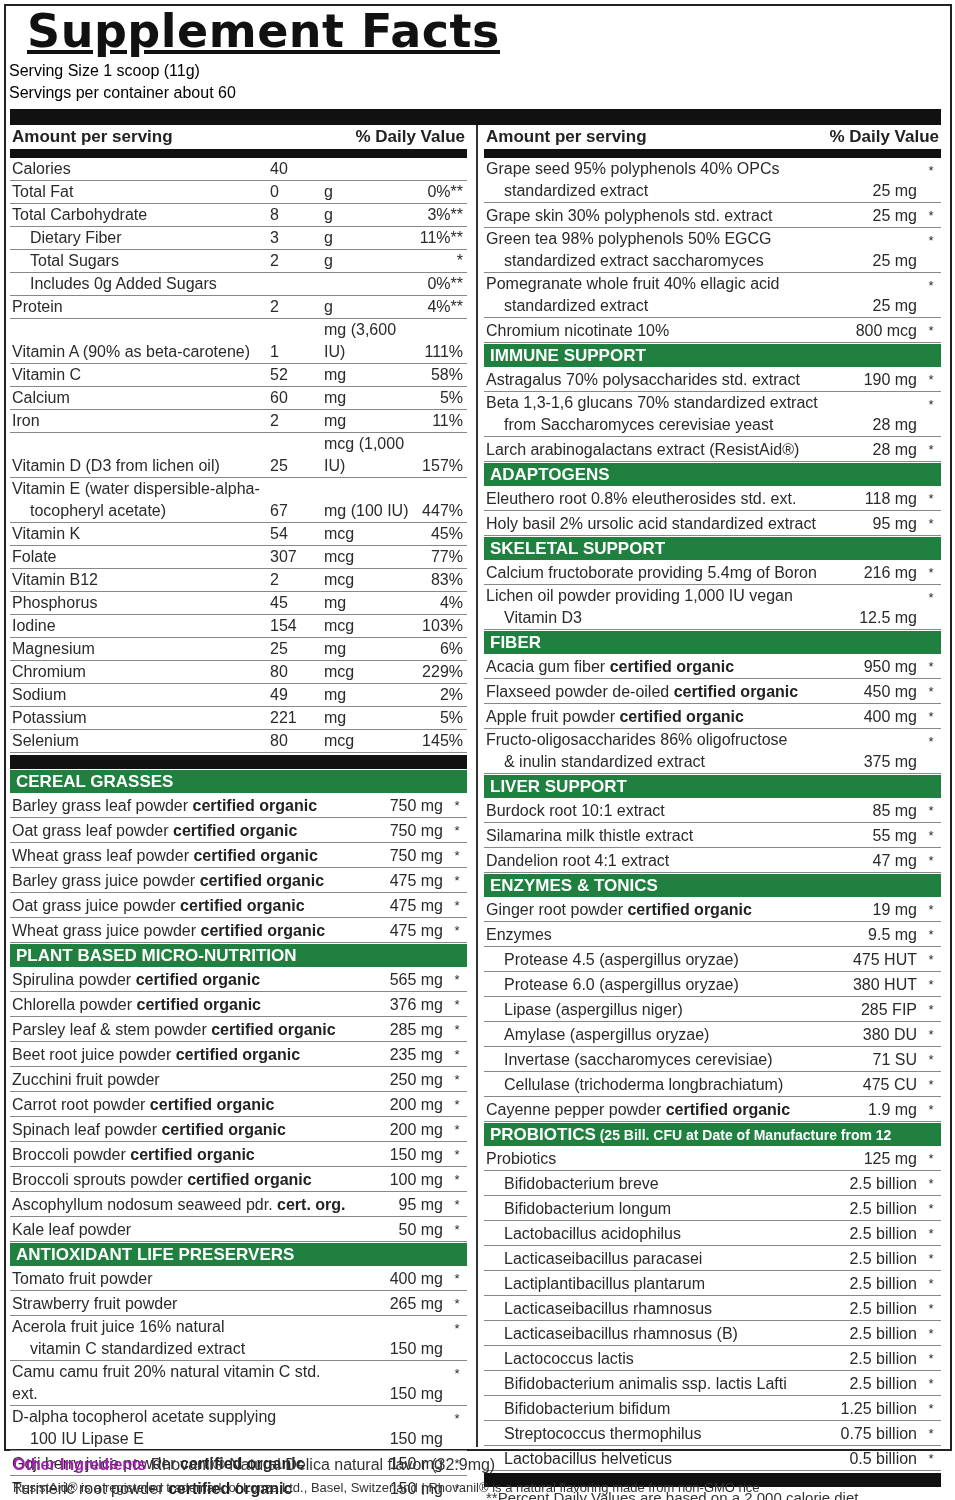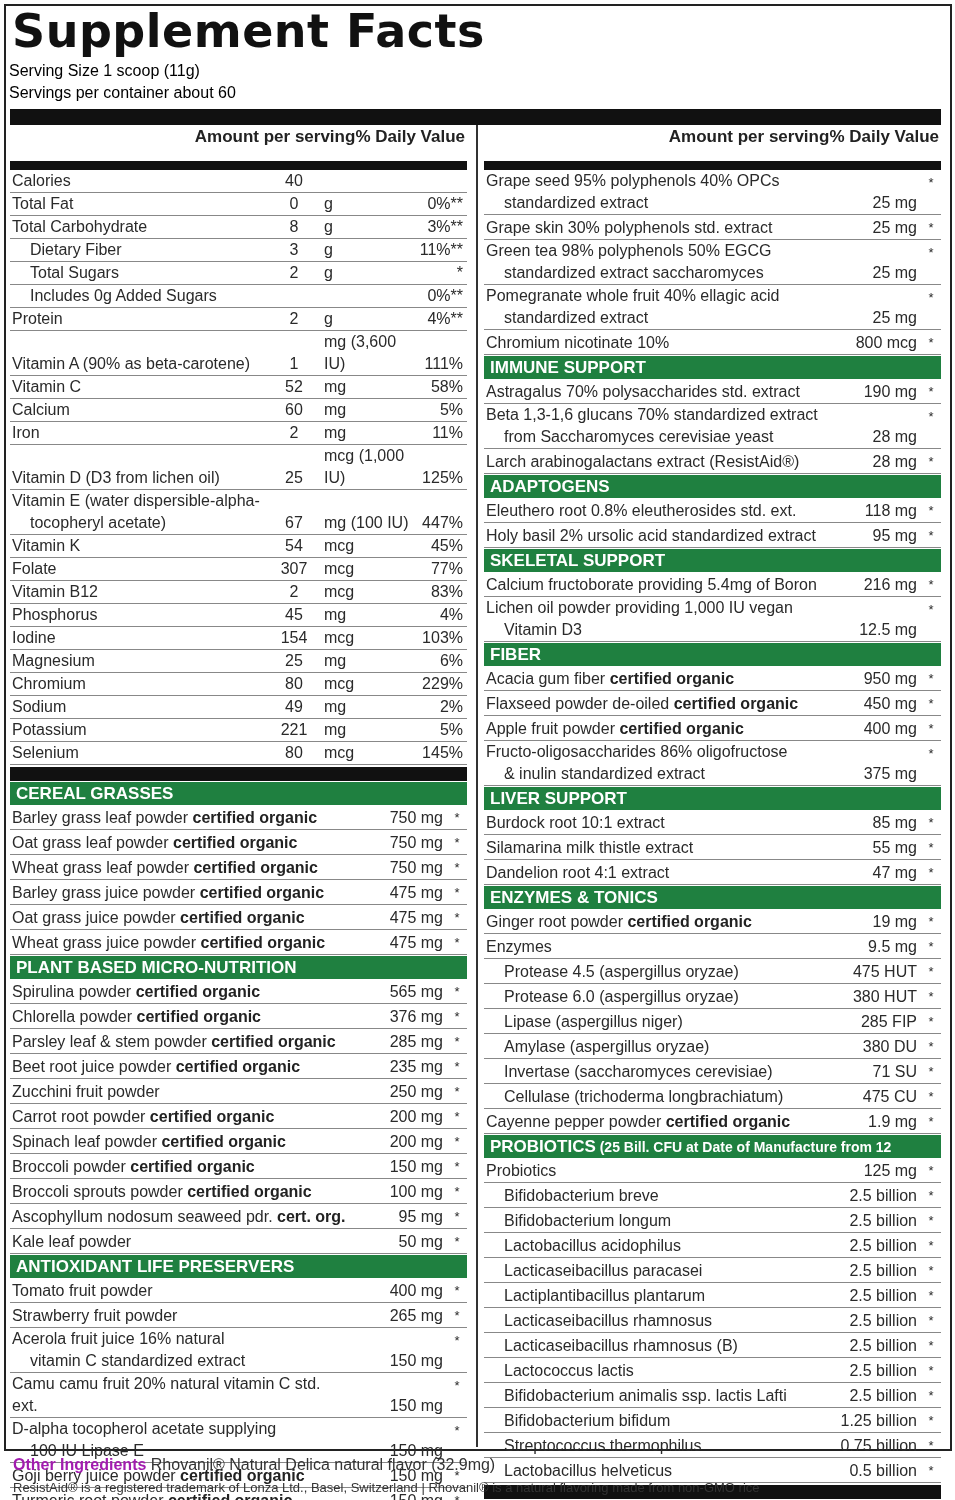--- a/index.html
+++ b/index.html
@@ -1,38 +1,38 @@
 <!DOCTYPE html>
 <html><head>
 <meta charset="utf-8">
 <style>
   * { box-sizing: border-box; margin: 0; padding: 0; }
   html, body { width: 955px; height: 1500px; background: #fff; overflow: hidden; }
   body { font-family: "Liberation Sans", sans-serif; color: #222; position: relative; }
 
   .label { position: absolute; left: 4px; top: 4px; width: 948px; height: 1447px; border: 2px solid #222; }
 
-  .title { position: absolute; left: 12px; top: 4px; font-family: "DejaVu Sans", sans-serif; font-weight: bold; font-size: 46px; letter-spacing: 0.5px; color: #111; }
+  .title { position: absolute; left: 27px; top: 4px; font-family: "DejaVu Sans", sans-serif; font-weight: bold; font-size: 46px; letter-spacing: 0.5px; color: #111; text-decoration: underline; }
   .serving { position: absolute; left: 9px; top: 60px; font-size: 16px; line-height: 22px; color: #000000; }
 
   .topbar { position: absolute; left: 10px; top: 109px; width: 931px; height: 16px; background: #111; }
 
   .col { position: absolute; top: 125px; }
   .col.left { left: 10px; width: 457px; }
   .col.right { left: 484px; width: 457px; }
   .vdivider { position: absolute; left: 476px; top: 125px; width: 2px; height: 1322px; background: #333; }
 
-  .hdr { display: flex; justify-content: flex-end; font-weight: bold; font-size: 17px; height: 36px; line-height: 24px; padding: 0 2px; color: #222; }
+  .hdr { display: flex; justify-content: space-between; font-weight: bold; font-size: 17px; height: 24px; line-height: 24px; padding: 0 2px; color: #222; }
   .hdr-bar { height: 9px; background: #111; }
 
   .row { position: relative; display: flex; align-items: flex-end; font-size: 16px; line-height: 22px; border-bottom: 1px solid #888; color: #2a2a2a; }
   .row .name { flex: 1; padding-left: 2px; }
   .row.indent .name { padding-left: 20px; }
   .row .name .sub { display: block; padding-left: 18px; }
-  .row .amt-num { width: 36px; text-align: center; }
+  .row .amt-num { width: 36px; text-align: left; }
   .row .amt-unit { width: 110px; padding-left: 6px; }
   .row .dv { width: 56px; text-align: right; padding-right: 4px; }
   .row .qty { width: 100px; text-align: right; padding-right: 4px; }
   .row .star { width: 20px; text-align: center; font-size: 13px; align-self: flex-start; padding-top: 2px; }
   .row b { font-weight: bold; color: #222; }
 
   .rows-vit .row .name { flex: 0 0 260px; }
   .rows-vit .row .amt-num { width: 48px; }
   .rows-vit .row .amt-unit { width: 100px; }
   .rows-vit .row .dv { flex: 1; }
@@ -133,21 +133,21 @@
       <div class="row">
         <span class="name"><span>Iron</span></span>
         <span class="amt-num">2</span>
         <span class="amt-unit">mg</span>
         <span class="dv">11%</span>
       </div>
       <div class="row">
         <span class="name"><span>Vitamin D (D3 from lichen oil)</span></span>
         <span class="amt-num">25</span>
         <span class="amt-unit">mcg (1,000 IU)</span>
-        <span class="dv">125%</span>
+        <span class="dv">157%</span>
       </div>
       <div class="row">
         <span class="name"><span>Vitamin E (water dispersible-alpha-</span><span class="sub">tocopheryl acetate)</span></span>
         <span class="amt-num">67</span>
         <span class="amt-unit">mg (100 IU)</span>
         <span class="dv">447%</span>
       </div>
       <div class="row">
         <span class="name"><span>Vitamin K</span></span>
         <span class="amt-num">54</span>

